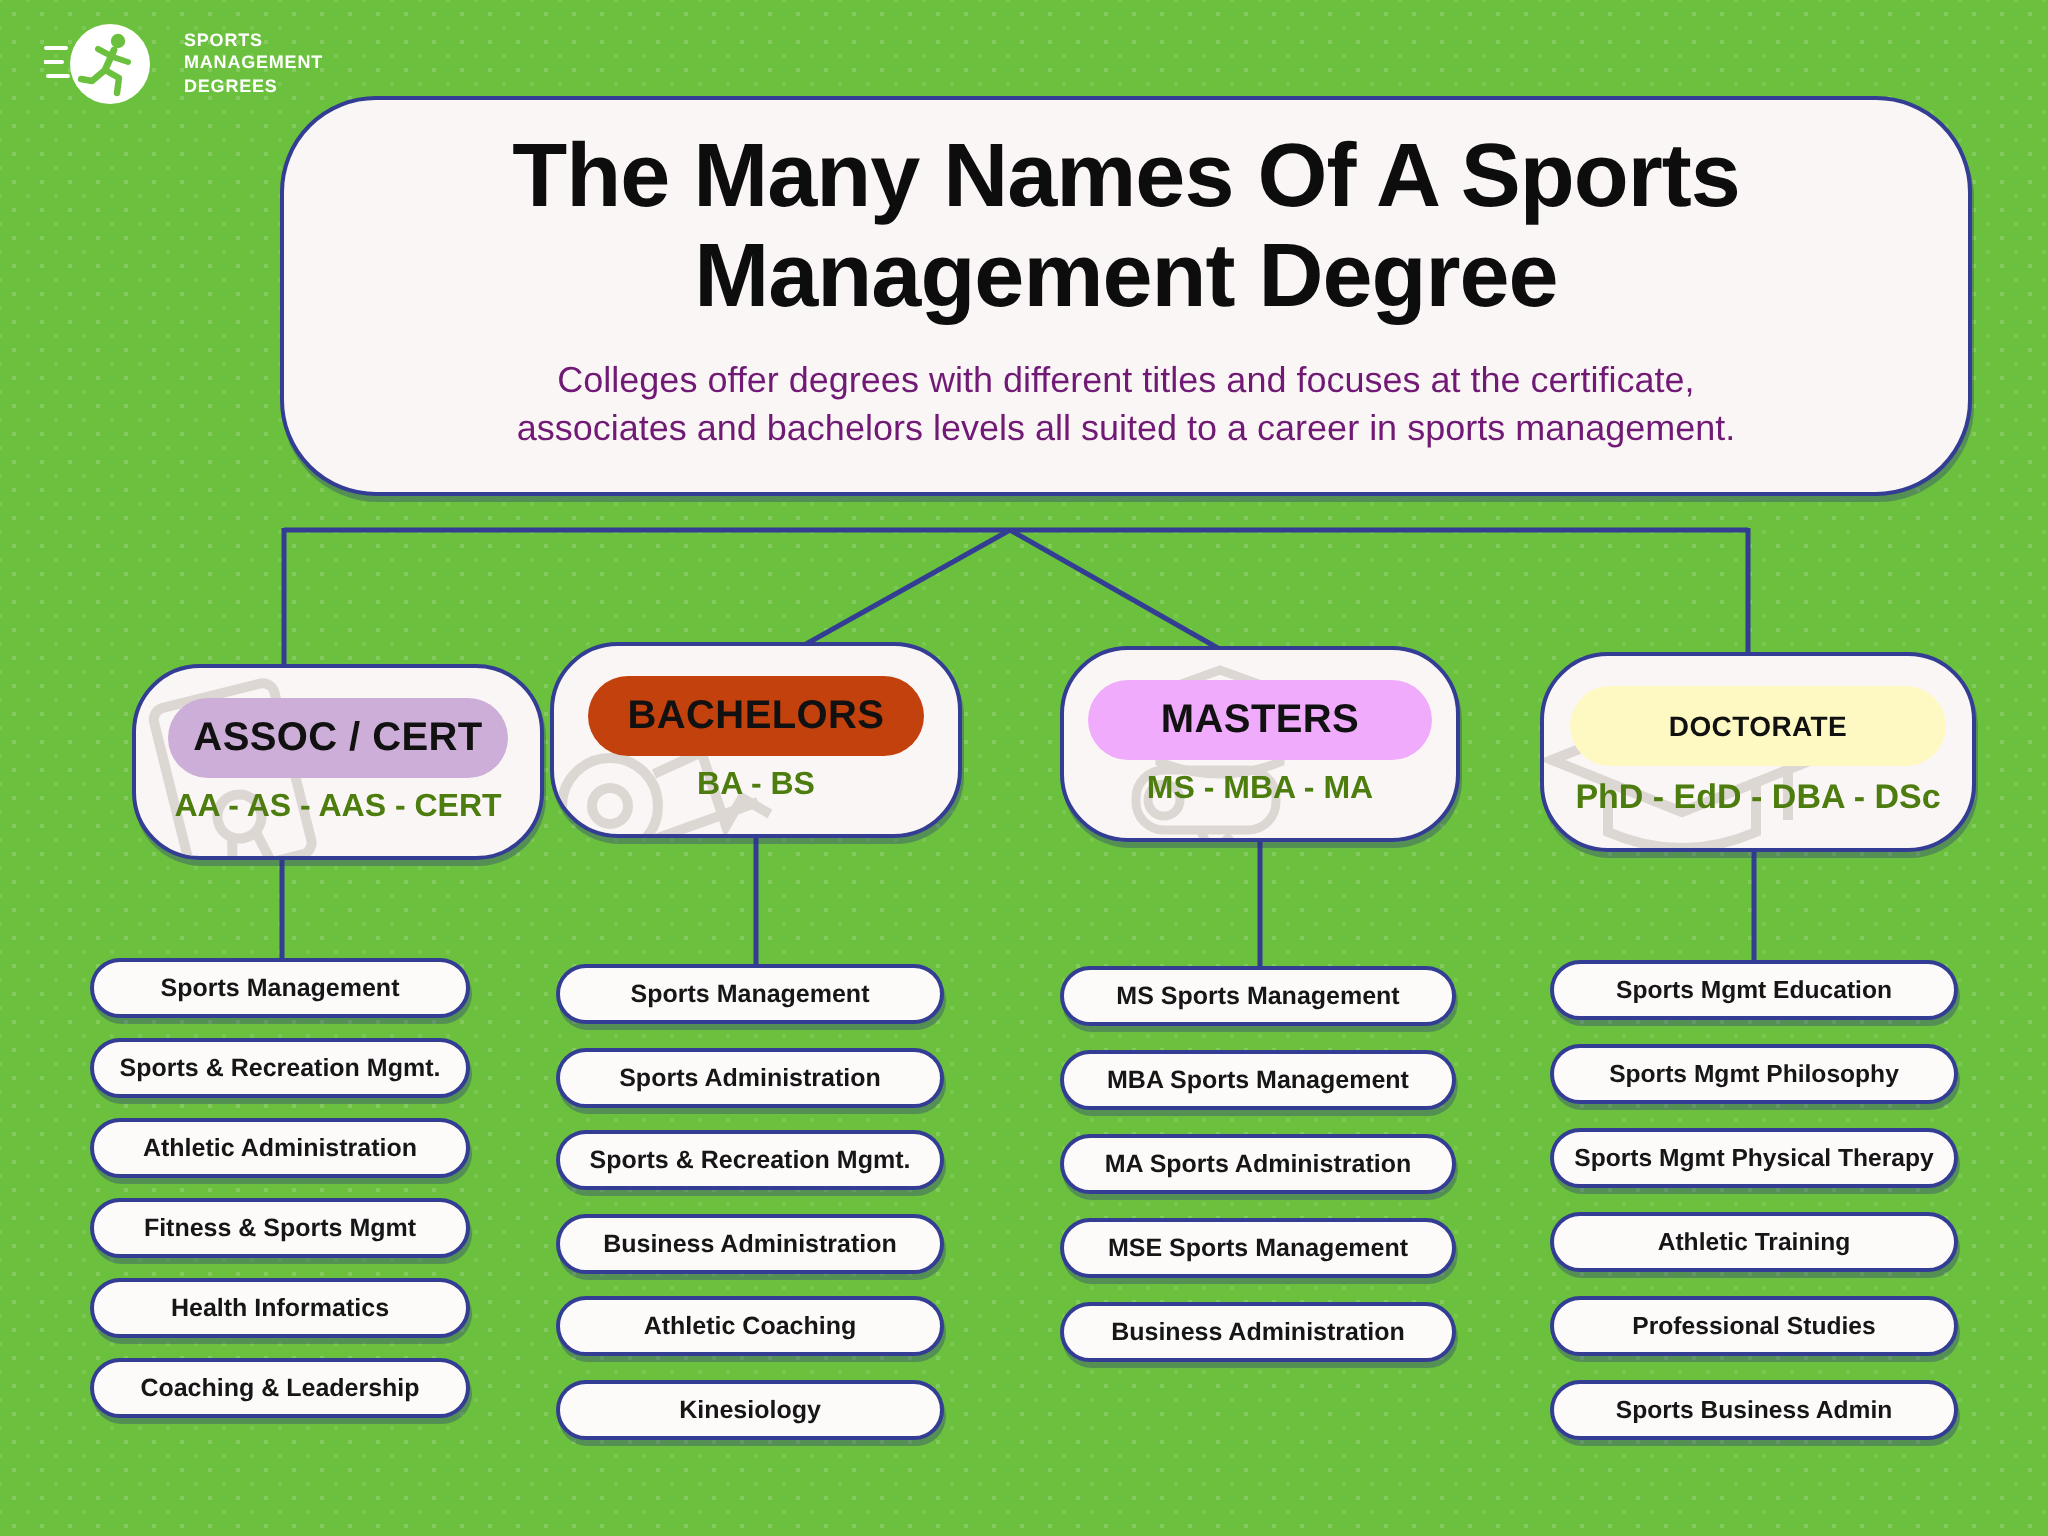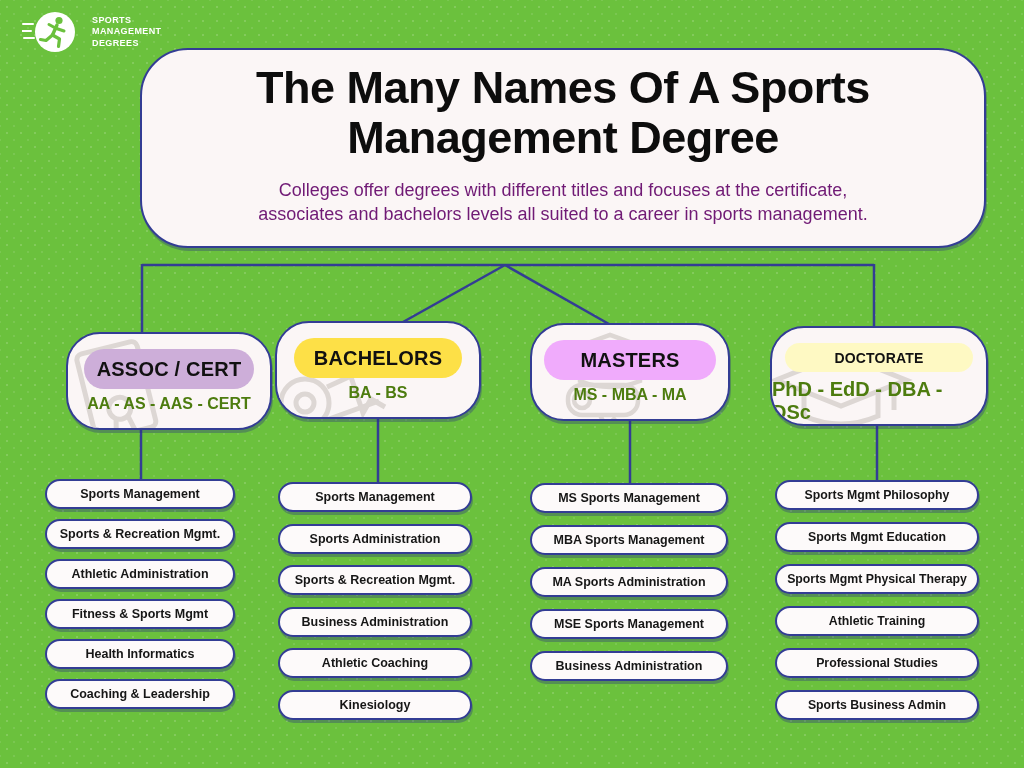--- a/index.html
+++ b/index.html
@@ -63,24 +63,24 @@
   }
   .level-abbrev {
     position: relative; z-index: 1; margin-top: 6px;
     font-size: 16px; font-weight: bold; color: #4d7c0f;
   }
   .box-assoc     { left: 38px;  top: 332px; width: 206px; height: 98px; margin-left: 28px; }
   .box-bachelors { left: 275px; top: 321px; width: 206px; height: 98px; }
   .box-masters   { left: 530px; top: 323px; width: 200px; height: 98px; }
   .box-doctorate { left: 770px; top: 326px; width: 218px; height: 100px; }
   .pill-assoc     { width: 170px; background: #cdaed9; }
-  .pill-bachelors { width: 168px; background: #fde047; text-align: center; }
+  .pill-bachelors { width: 168px; background: #c2410c; text-align: center; }
   .pill-masters   { width: 172px; background: #f0abfc; }
   .pill-doctorate { width: 188px; background: #fef9c3; font-size: 14px; }
-  .box-doctorate .level-abbrev { font-size: 20px; }
+  .box-doctorate .level-abbrev { font-size: 17px; }
 
   
   .degree-list { position: absolute; display: flex; flex-direction: column; z-index: 2; }
   .list-assoc     { left: 45px;  top: 479px; gap: 10px; }
   .list-bachelors { left: 278px; top: 482px; gap: 11.5px; }
   .list-masters   { left: 530px; top: 483px; gap: 12px; }
   .list-doctorate { left: 775px; top: 480px; gap: 12px; }
   .degree-item {
     height: 30px; background: #fdfafa; border: 2px solid #333d94;
     border-radius: 15px; box-shadow: 1px 3px 0 rgba(44,52,128,0.35);
@@ -208,21 +208,21 @@
 
   <div class="degree-list list-masters">
     <div class="degree-item">MS Sports Management</div>
     <div class="degree-item">MBA Sports Management</div>
     <div class="degree-item">MA Sports Administration</div>
     <div class="degree-item">MSE Sports Management</div>
     <div class="degree-item">Business Administration</div>
   </div>
 
   <div class="degree-list list-doctorate">
+    <div class="degree-item">Sports Mgmt Education</div>
     <div class="degree-item">Sports Mgmt Philosophy</div>
-    <div class="degree-item">Sports Mgmt Education</div>
     <div class="degree-item">Sports Mgmt Physical Therapy</div>
     <div class="degree-item">Athletic Training</div>
     <div class="degree-item">Professional Studies</div>
     <div class="degree-item">Sports Business Admin</div>
   </div>
 
 </div>
 
 </body></html>

